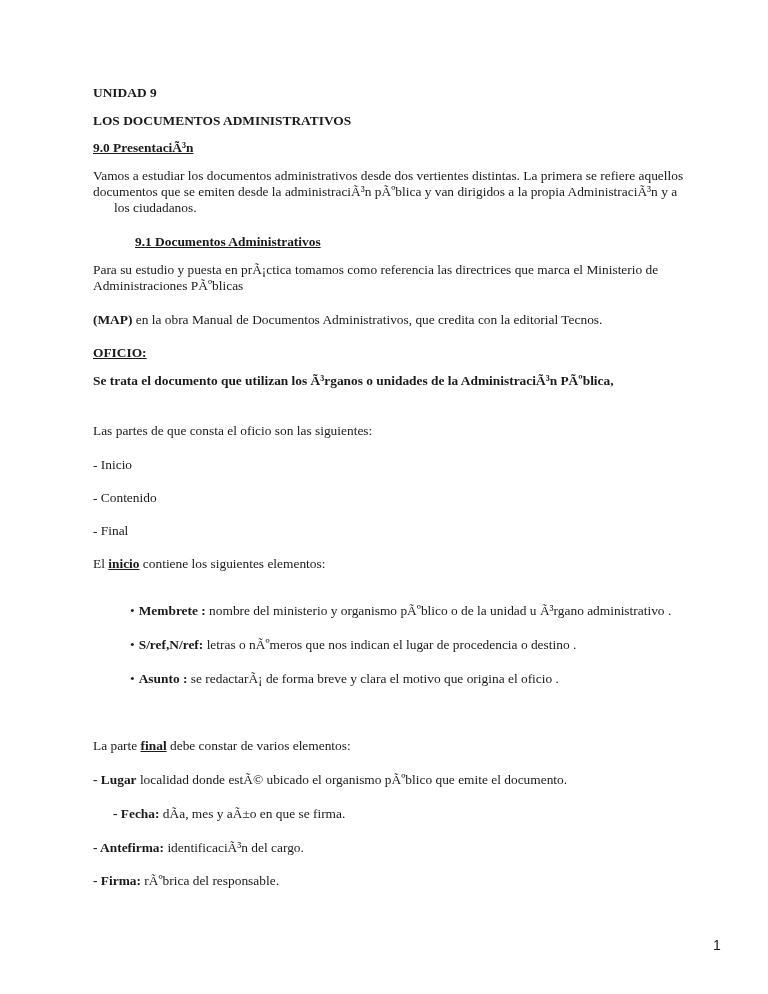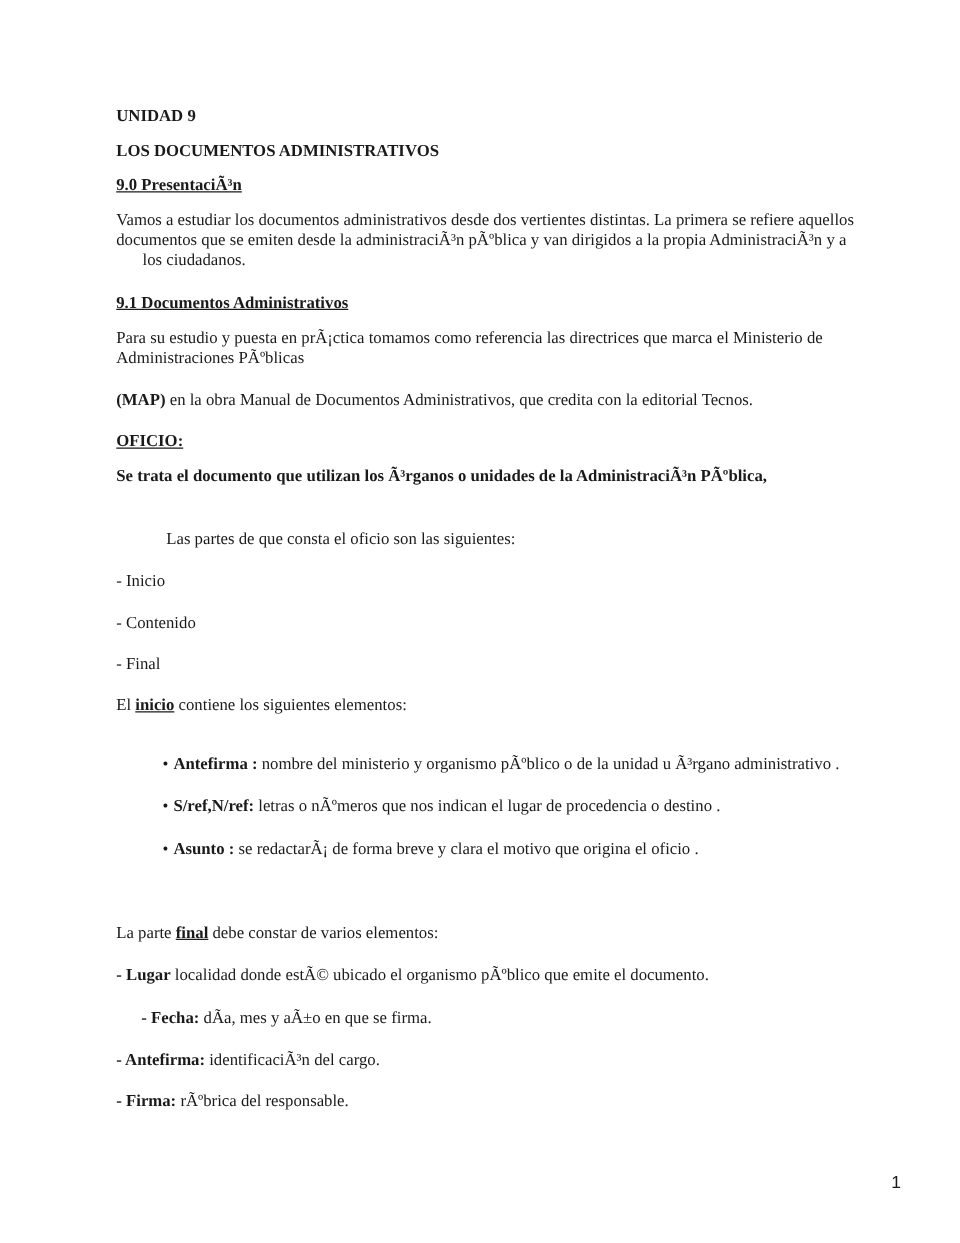--- a/index.html
+++ b/index.html
@@ -55,45 +55,45 @@
   <div class="line b" style="top:85px;">UNIDAD 9</div>
 
   <div class="line b" style="top:113px;text-align:center;">LOS DOCUMENTOS ADMINISTRATIVOS</div>
 
   <div class="line b u" style="top:140px;">9.0 PresentaciÃ³n</div>
 
   <div class="line" style="top:168px;">Vamos a estudiar los documentos administrativos desde dos vertientes distintas. La primera se refiere aquellos</div>
   <div class="line" style="top:184px;">documentos que se emiten desde la administraciÃ³n pÃºblica y van dirigidos a la propia AdministraciÃ³n y a</div>
   <div class="line" style="top:200px;margin-left:21px;">los ciudadanos.</div>
 
-  <div class="line b u" style="top:234px;">9.1 Documentos Administrativos</div>
+  <div class="line b u" style="top:234px;margin-left:42px;">9.1 Documentos Administrativos</div>
 
   <div class="line" style="top:262px;">Para su estudio y puesta en prÃ¡ctica tomamos como referencia las directrices que marca el Ministerio de</div>
   <div class="line" style="top:278px;">Administraciones PÃºblicas</div>
 
   <div class="line" style="top:312px;">
     <span class="b">(MAP)</span><span> en la obra Manual de Documentos Administrativos, que credita con la editorial Tecnos.</span>
   </div>
 
   <div class="line b u" style="top:345px;">OFICIO:</div>
 
   <div class="line b" style="top:373px;">Se trata el documento que utilizan los Ã³rganos o unidades de la AdministraciÃ³n PÃºblica,</div>
 
-  <div class="line" style="top:423px;margin-left:40px;">Las partes de que consta el oficio son las siguientes:</div>
+  <div class="line" style="top:423px;">Las partes de que consta el oficio son las siguientes:</div>
 
   <div class="line" style="top:457px;">- Inicio</div>
   <div class="line" style="top:490px;">- Contenido</div>
   <div class="line" style="top:523px;">- Final</div>
 
   <div class="line" style="top:556px;">
     <span>El </span><span class="b u">inicio</span><span> contiene los siguientes elementos:</span>
   </div>
 
   <div class="bullet-item" style="top:603px;">
-    <span class="bullet-dot">•</span><span class="b">Antefirma :</span><span> nombre del ministerio y organismo pÃºblico o de la unidad u Ã³rgano administrativo .</span>
+    <span class="bullet-dot">•</span><span class="b">Membrete :</span><span> nombre del ministerio y organismo pÃºblico o de la unidad u Ã³rgano administrativo .</span>
   </div>
   <div class="bullet-item" style="top:671px;">
     <span class="bullet-dot">•</span><span class="b">Asunto :</span><span> se redactarÃ¡ de forma breve y clara el motivo que origina el oficio .</span>
   </div>
   <div class="bullet-item" style="top:637px;">
     <span class="bullet-dot">•</span><span class="b">S/ref,N/ref:</span><span> letras o nÃºmeros que nos indican el lugar de procedencia o destino .</span>
   </div>
 
 
   <div class="line" style="top:738px;">

